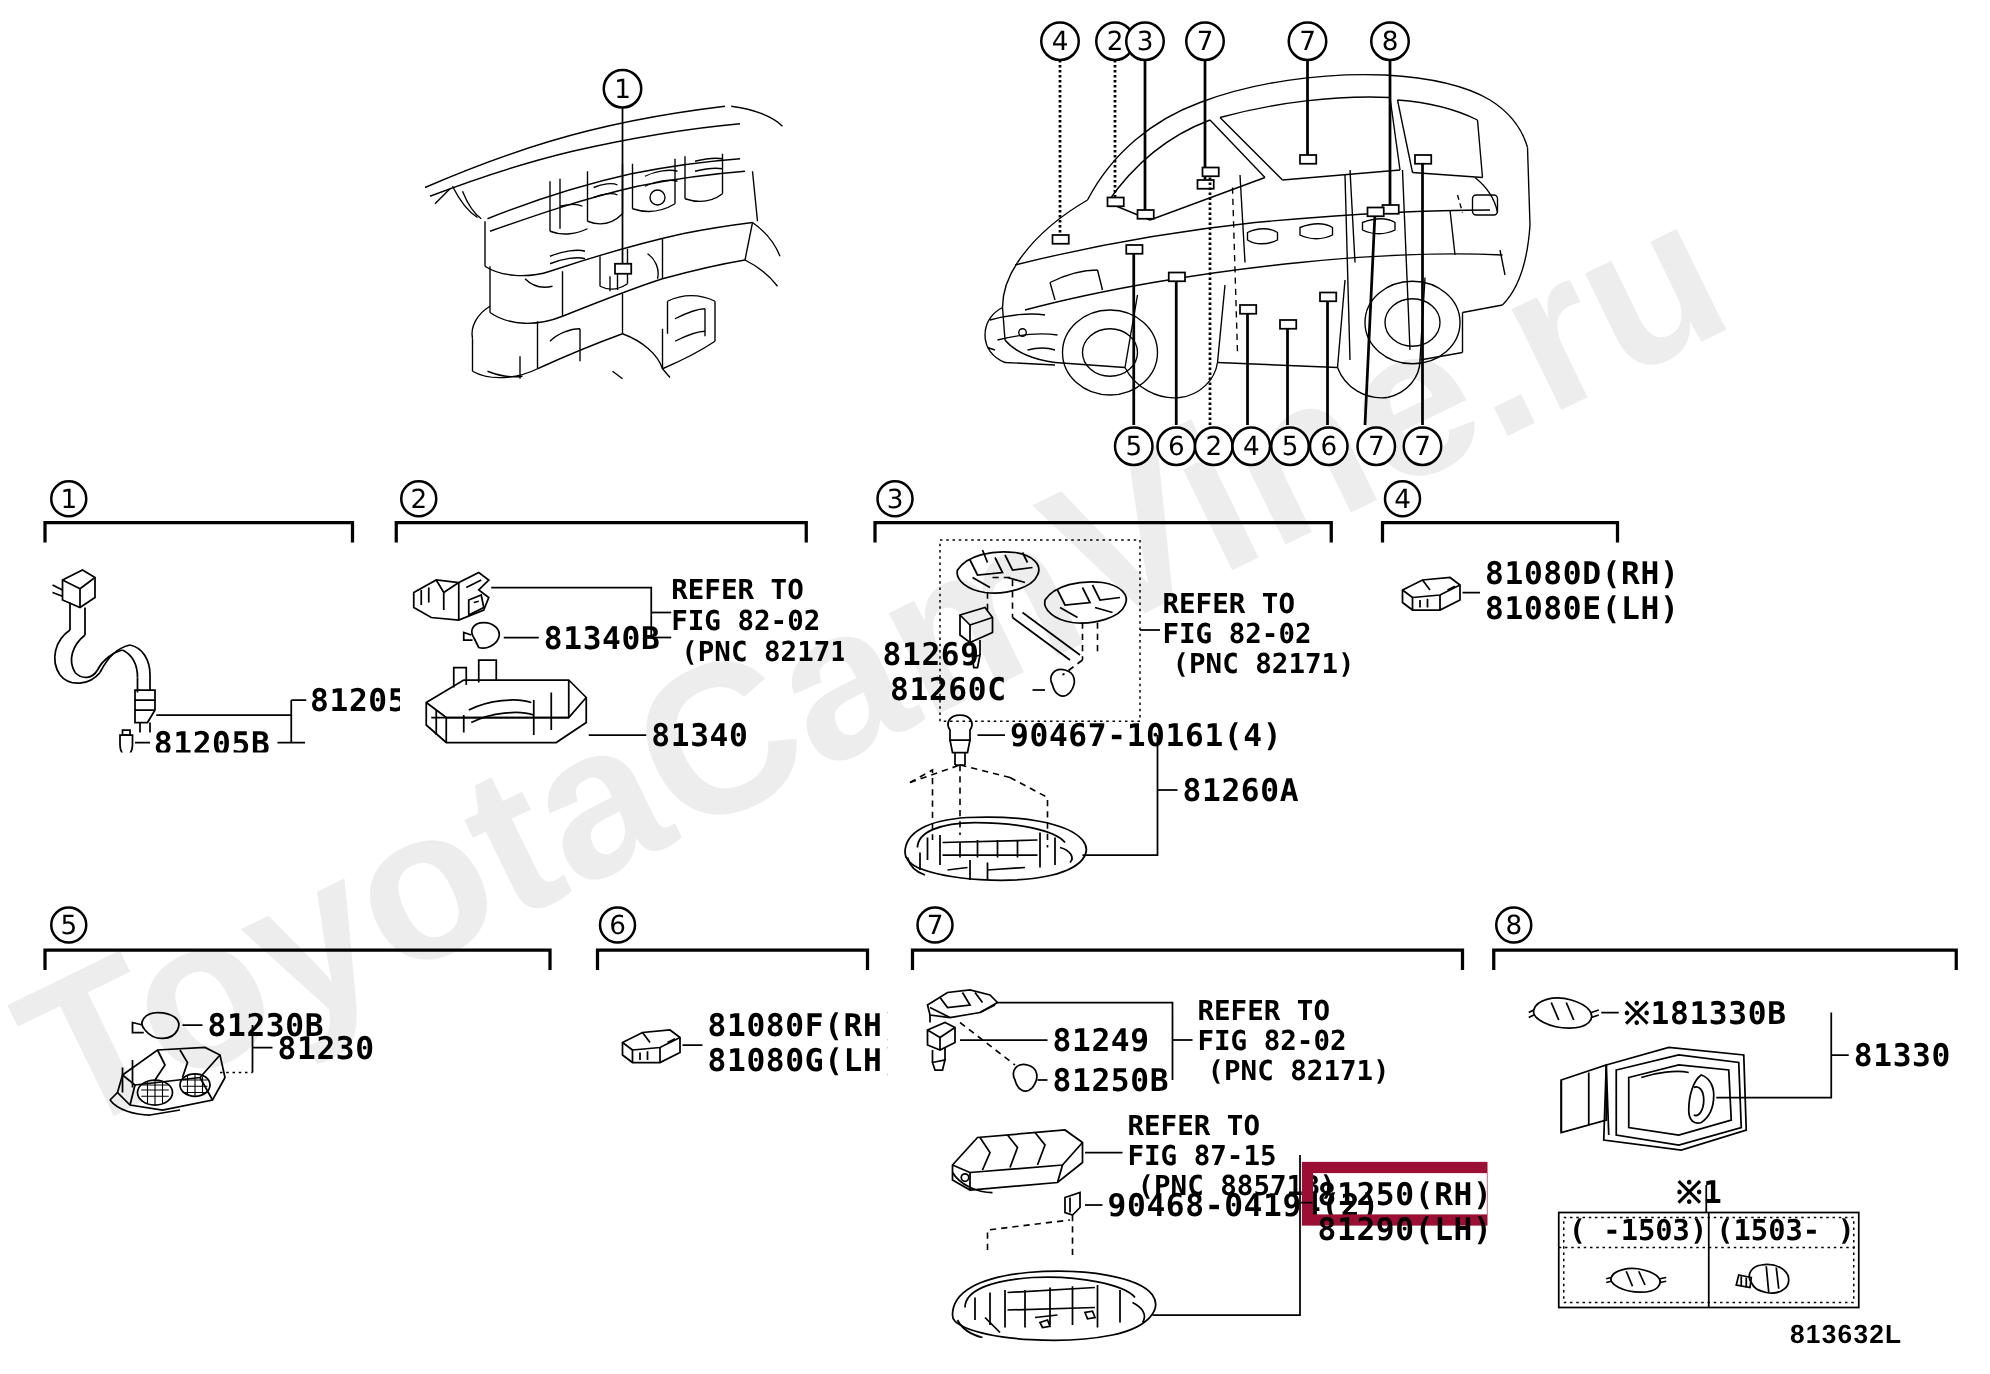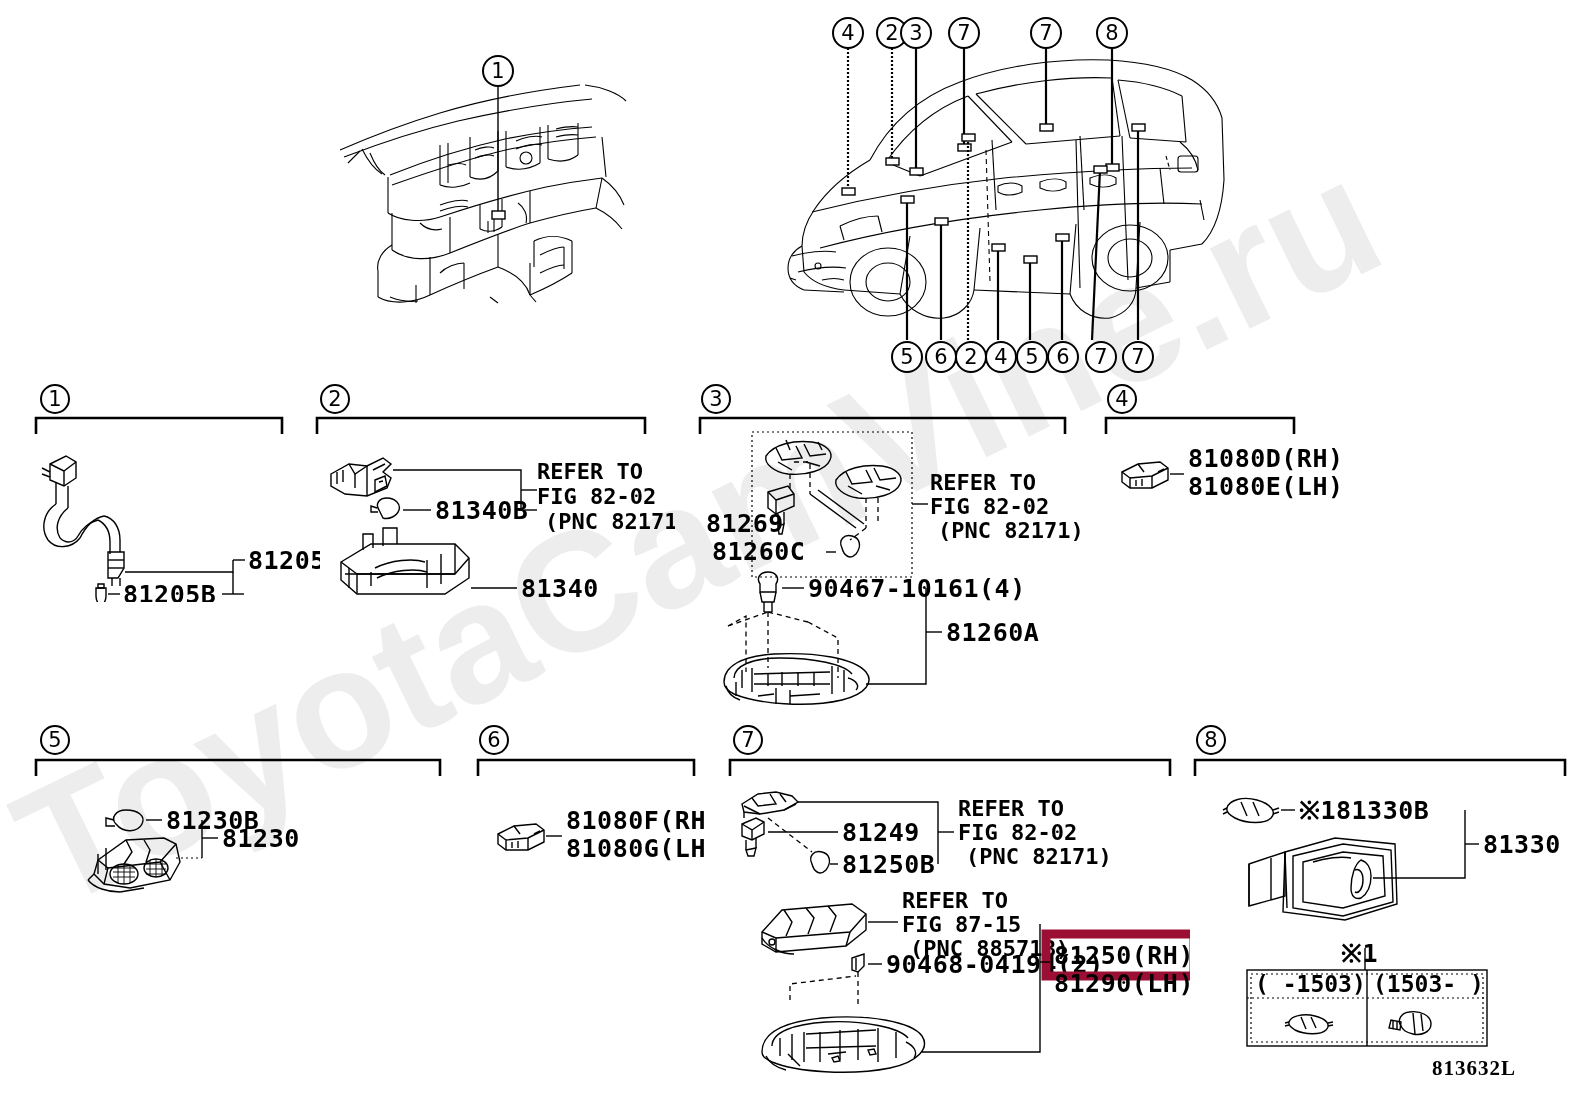--- a/index.html
+++ b/index.html
@@ -676,15 +676,15 @@
   <g class="thin">
     <path d="M216 304 C212 298 216 291 224 290 C236 288 246 294 246 302 C246 310 236 314 228 312 C220 310 218 308 216 304 Z"></path>
     <path d="M216 300 L206 298 L204 306 L215 308 Z"></path>
     <path d="M208 299 L208 307 M212 300 L212 308"></path>
     <path d="M228 291 L230 312"></path>
     <path d="M236 292 L238 309"></path>
   </g>
 </svg>
 
 <div class="abs" style="left:1432px;top:1056px;font-size:21px;font-weight:700;
-     letter-spacing:1px;font-family:Liberation Serif, serif;">813632L</div>
+     letter-spacing:1px;font-family:Liberation Sans, sans-serif;">813632L</div>
 
 </div>
 
 </body></html>

